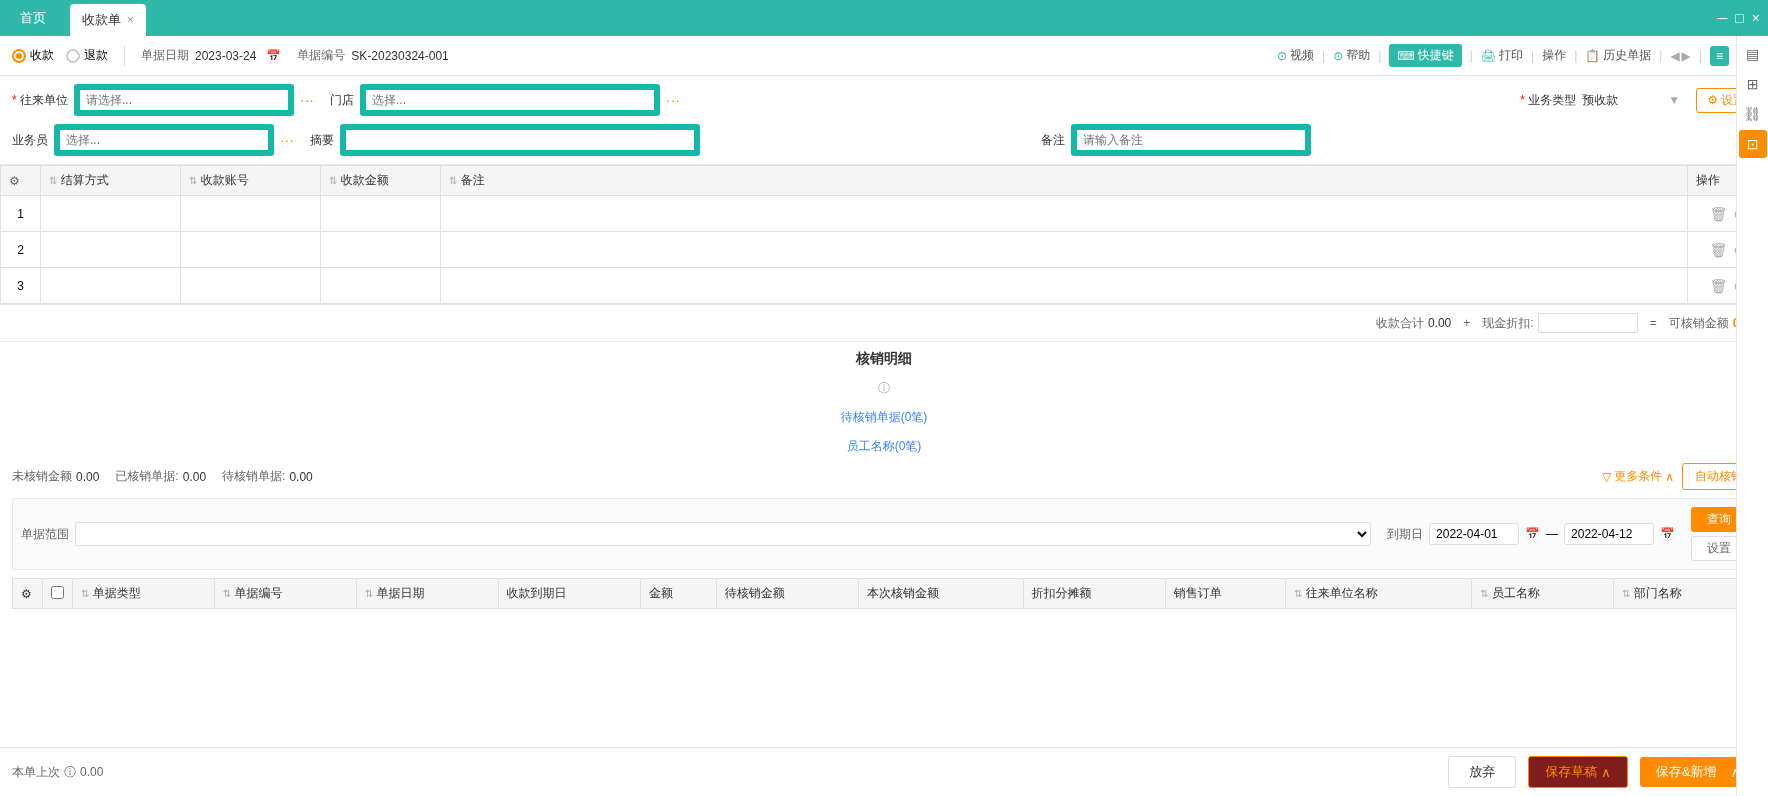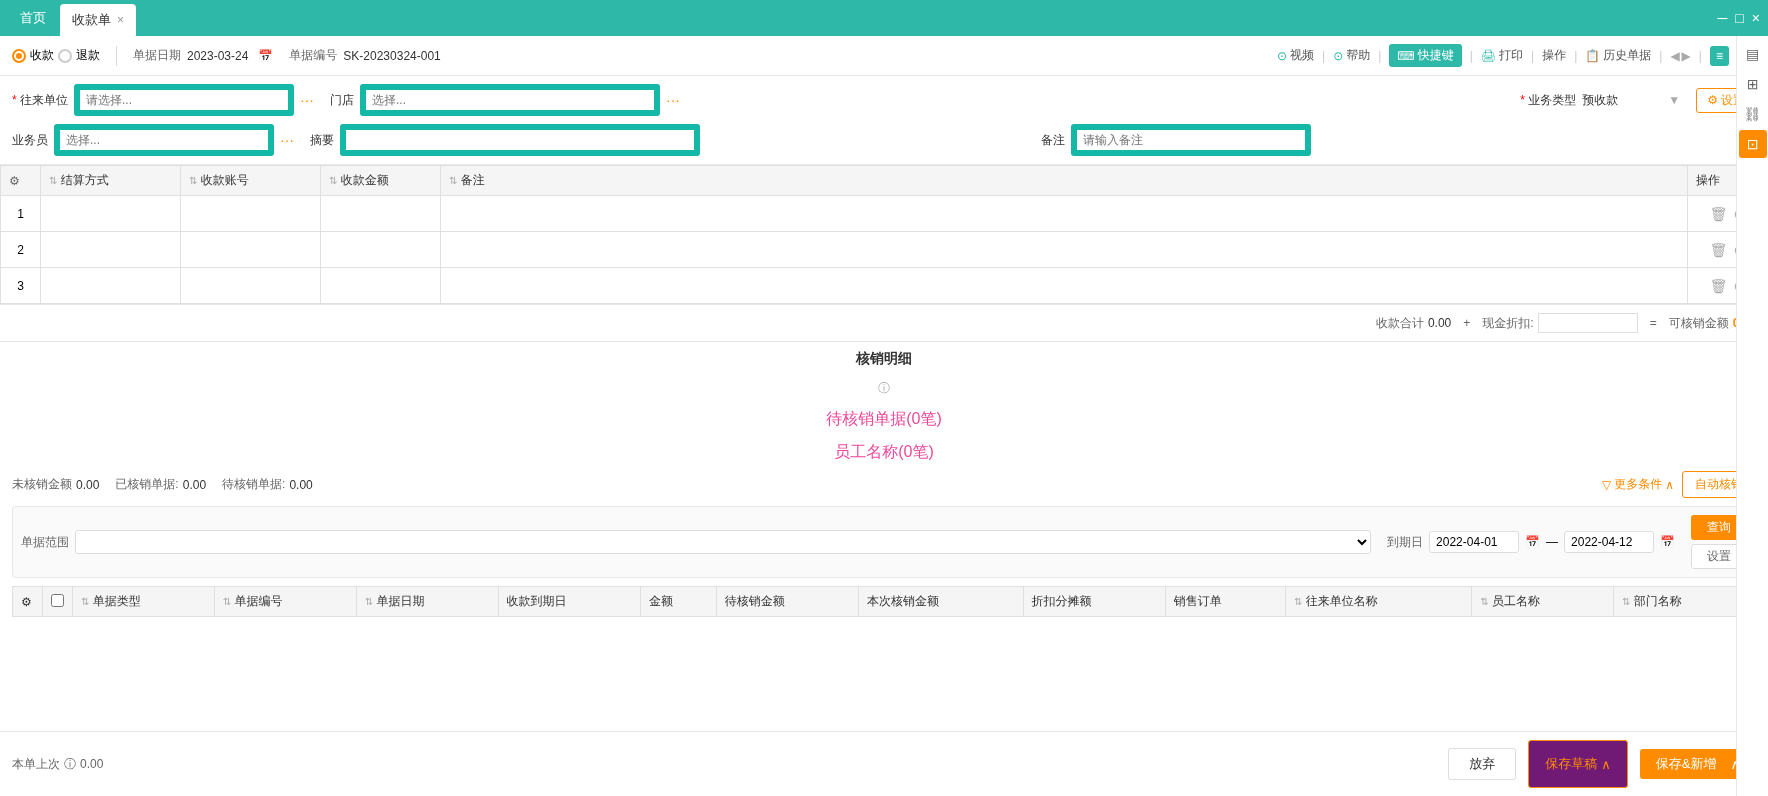--- a/index.html
+++ b/index.html
@@ -5,21 +5,21 @@
     * { box-sizing: border-box; margin: 0; padding: 0; }
     body { font-family: 'Microsoft YaHei', Arial, sans-serif; font-size: 12px; background: #f5f5f5; overflow: hidden; }
 
     
     .tab-bar {
       display: flex;
       align-items: center;
       background: #2db8a8;
       height: 36px;
       padding: 0 8px;
-      gap: 2px;
+      gap: 12px;
     }
     .tab-home {
       color: #fff;
       padding: 0 12px;
       height: 36px;
       display: flex;
       align-items: center;
       cursor: pointer;
       font-size: 13px;
     }
@@ -65,21 +65,21 @@
       align-items: center;
       padding: 6px 12px;
       border-bottom: 1px solid #e8e8e8;
       gap: 16px;
       background: #fff;
       min-height: 40px;
     }
     .radio-group {
       display: flex;
       align-items: center;
-      gap: 4px;
+      gap: 12px;
     }
     .radio-item {
       display: flex;
       align-items: center;
       gap: 4px;
       cursor: pointer;
     }
     .radio-dot {
       width: 14px;
       height: 14px;
@@ -309,23 +309,23 @@
     .nuclear-title {
       font-size: 14px;
       font-weight: bold;
       color: #333;
     }
     .nuclear-info-icon {
       color: #aaa;
       cursor: pointer;
     }
     .nuclear-tab {
-      color: #ec4899;
-      cursor: pointer;
-      font-size: 16px;
+      color: #3b82f6;
+      cursor: pointer;
+      font-size: 12px;
     }
     .nuclear-stats {
       display: flex;
       align-items: center;
       gap: 16px;
       margin-bottom: 8px;
       font-size: 12px;
     }
     .stat-item {
       display: flex;
@@ -463,24 +463,24 @@
     .btn-abandon {
       border: 1px solid #ddd;
       background: #fff;
       color: #333;
       padding: 6px 20px;
       border-radius: 3px;
       cursor: pointer;
       font-size: 13px;
     }
     .btn-save-draft {
-      background: #701a75;
+      background: #7f1d1d;
       border: 1px solid #ff8c00;
       color: #ff8c00;
-      padding: 14px 16px;
+      padding: 6px 16px;
       border-radius: 3px;
       cursor: pointer;
       font-size: 13px;
       display: flex;
       align-items: center;
       gap: 4px;
     }
     .btn-save-new {
       background: #ff8c00;
       color: #fff;

